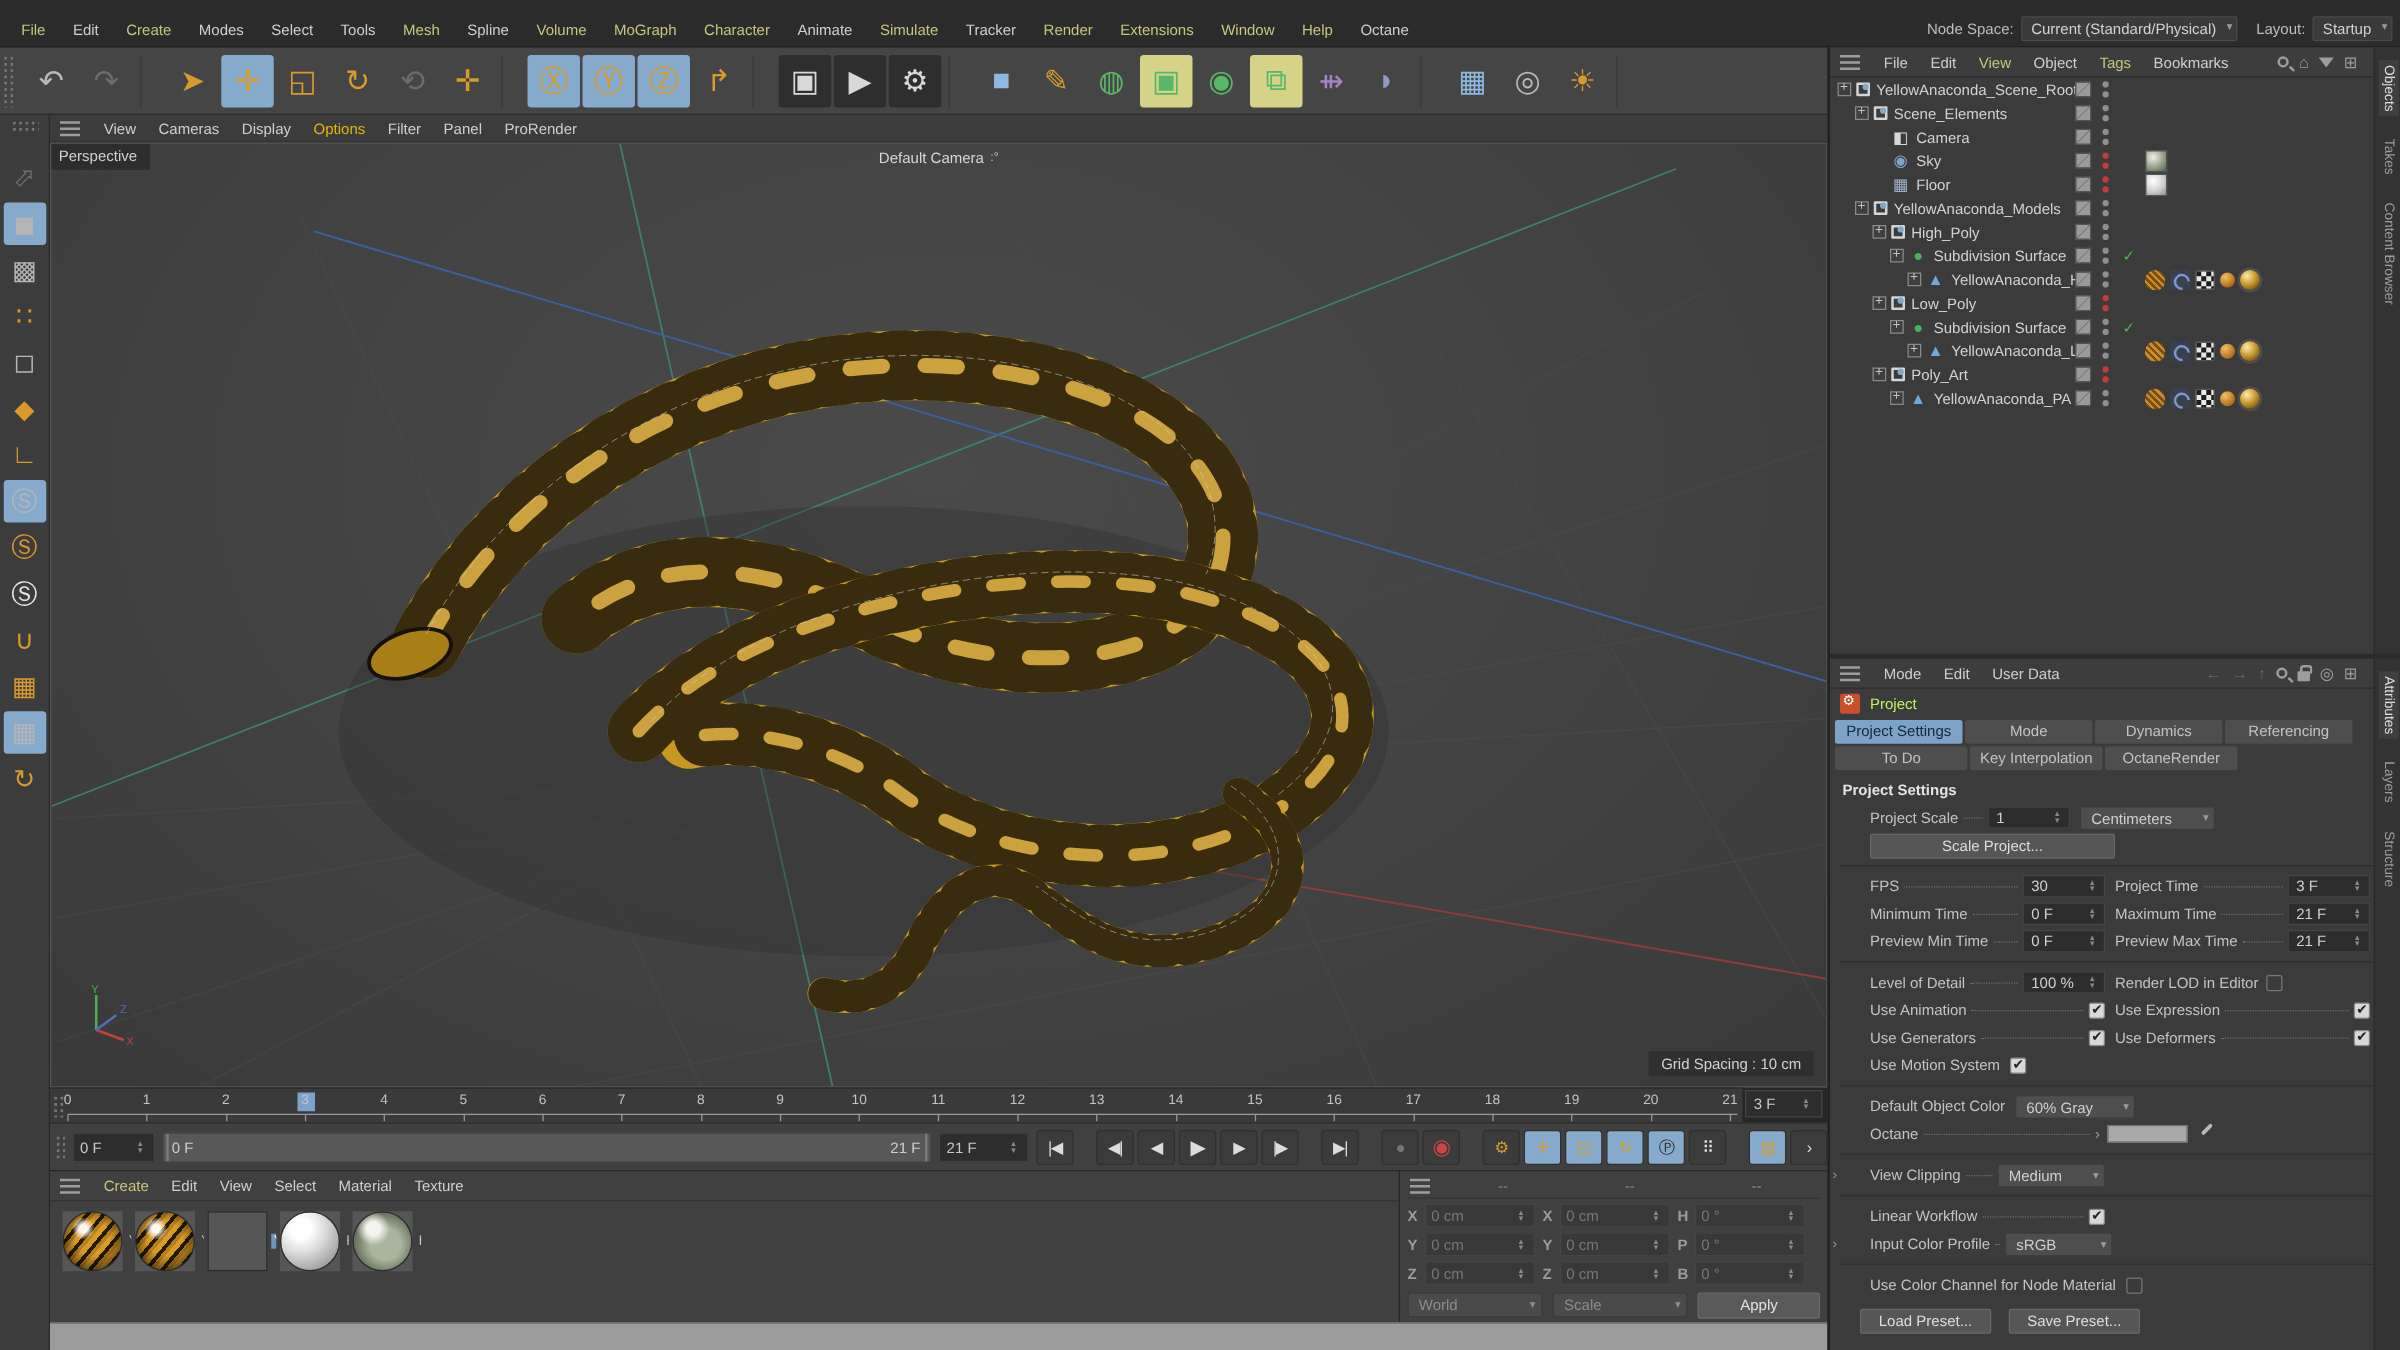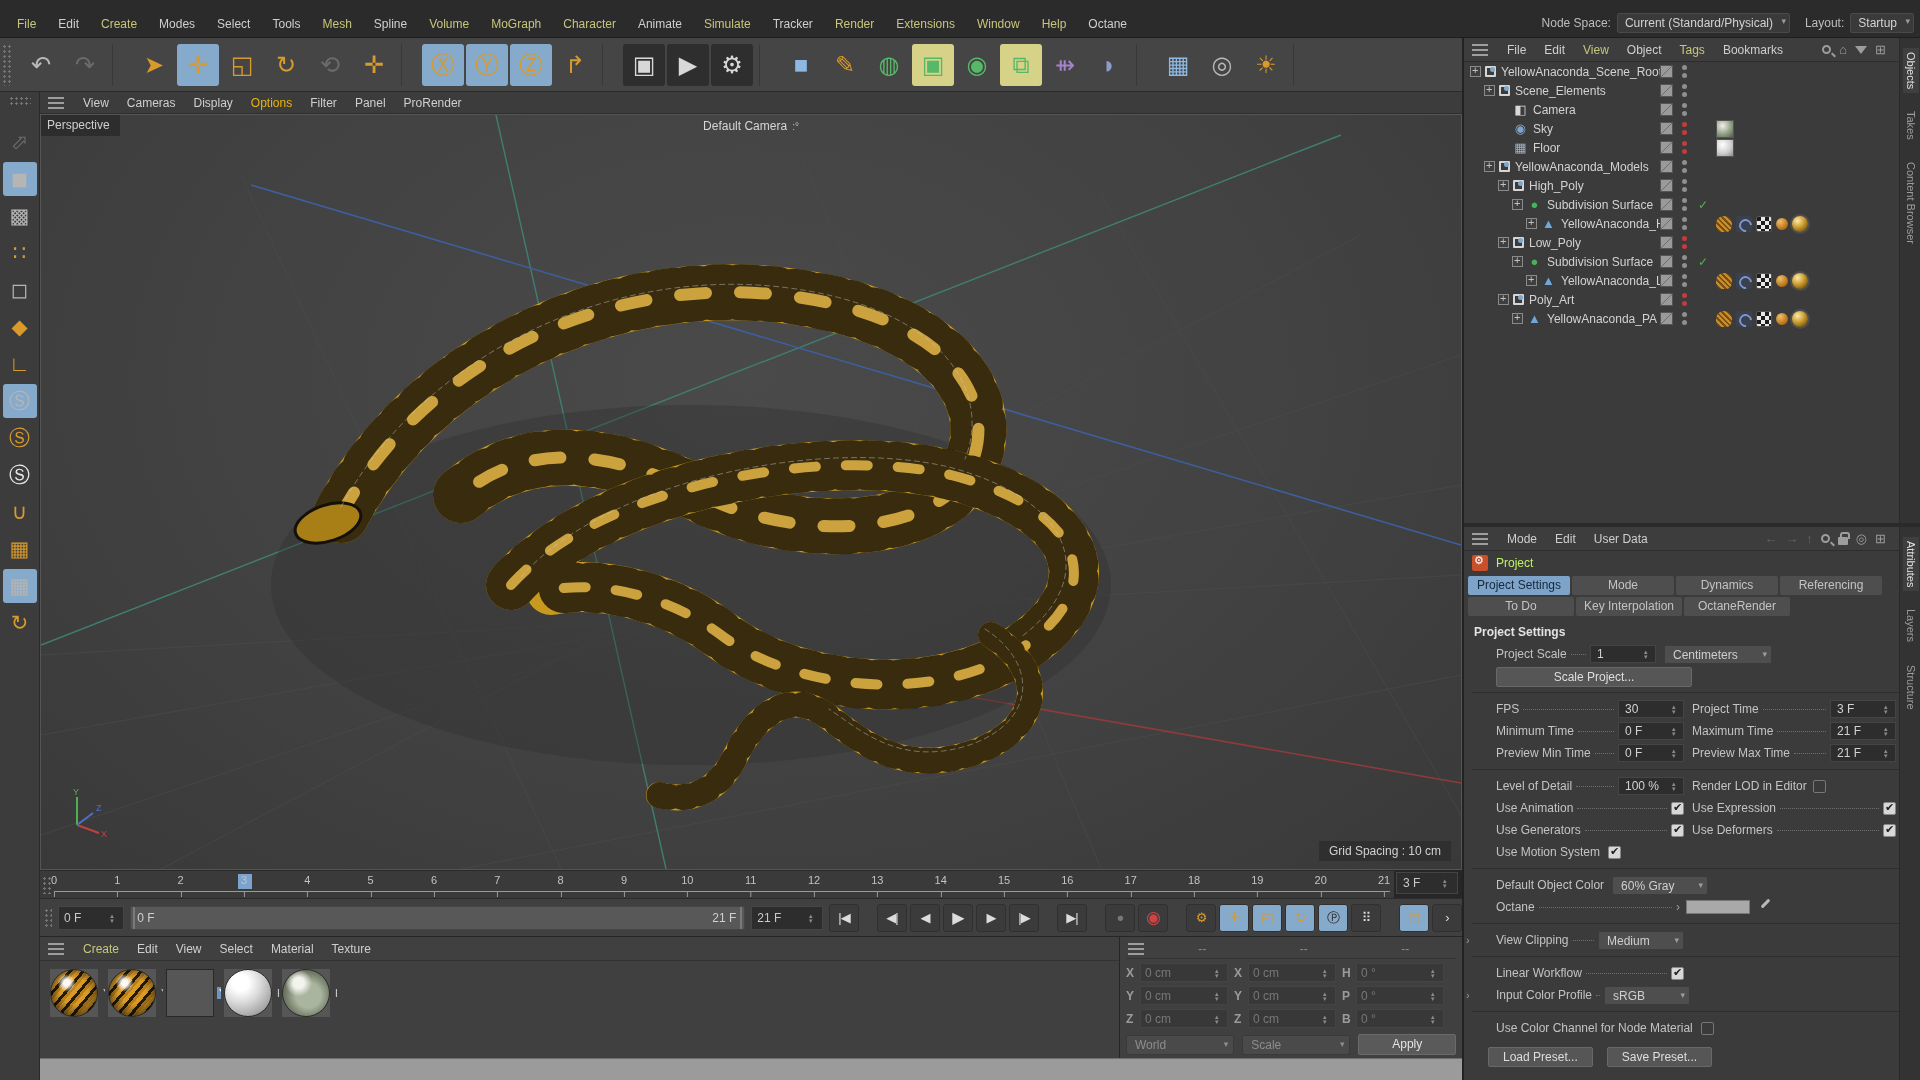--- a/index.html
+++ b/index.html
@@ -127,21 +127,21 @@
   #coords-panel { position:absolute; left:1120px; top:936px; width:342px; height:122px; background:#404040;
                   border-top:1px solid #262626; padding:2px 6px 0 6px; }
   #coords-head { display:flex; align-items:center; height:20px; border-bottom:1px solid #343434; }
   .coord-head-label { width:104px; text-align:center; color:#8b8b8b; }
   #coord-columns { display:flex; gap:6px; margin-top:4px; }
   .coord-col { display:flex; flex-direction:column; gap:4px; }
   .coord-row { display:flex; align-items:center; gap:4px; }
   .coord-letter { width:10px; color:#9b9b9b; font-weight:bold; }
   .coord-field { width:88px; height:19px; background:#383838; border:1px solid #444; color:#787878;
                  display:flex; align-items:center; justify-content:space-between; padding:0 4px; }
-  #coords-bottom { display:flex; gap:8px; margin-top:6px; align-items:center; }
+  #coords-bottom { display:flex; gap:8px; margin-top:6px; }
   .coord-drop { width:120px; height:20px; background:#4a4a4a; border:1px solid #3a3a3a; color:#8d8d8d;
                 position:relative; padding:2px 8px; border-radius:2px; }
   .coord-drop::after { content:"▾"; position:absolute; right:5px; top:3px; font-size:9px; color:#8d8d8d; }
   #apply-btn { width:110px; height:21px; background:#5a5a5a; border:1px solid #6a6a6a; color:#e2e2e2;
                border-radius:2px; text-align:center; padding-top:2px; cursor:pointer; }
   #status-bar { position:absolute; left:40px; top:1058px; width:1422px; height:22px; background:#9b9b9b;
                 border-top:1px solid #6f6f6f; }
 
   
   #right-stack { position:absolute; left:1462px; top:38px; width:458px; height:1042px; background:#3b3b3b;

